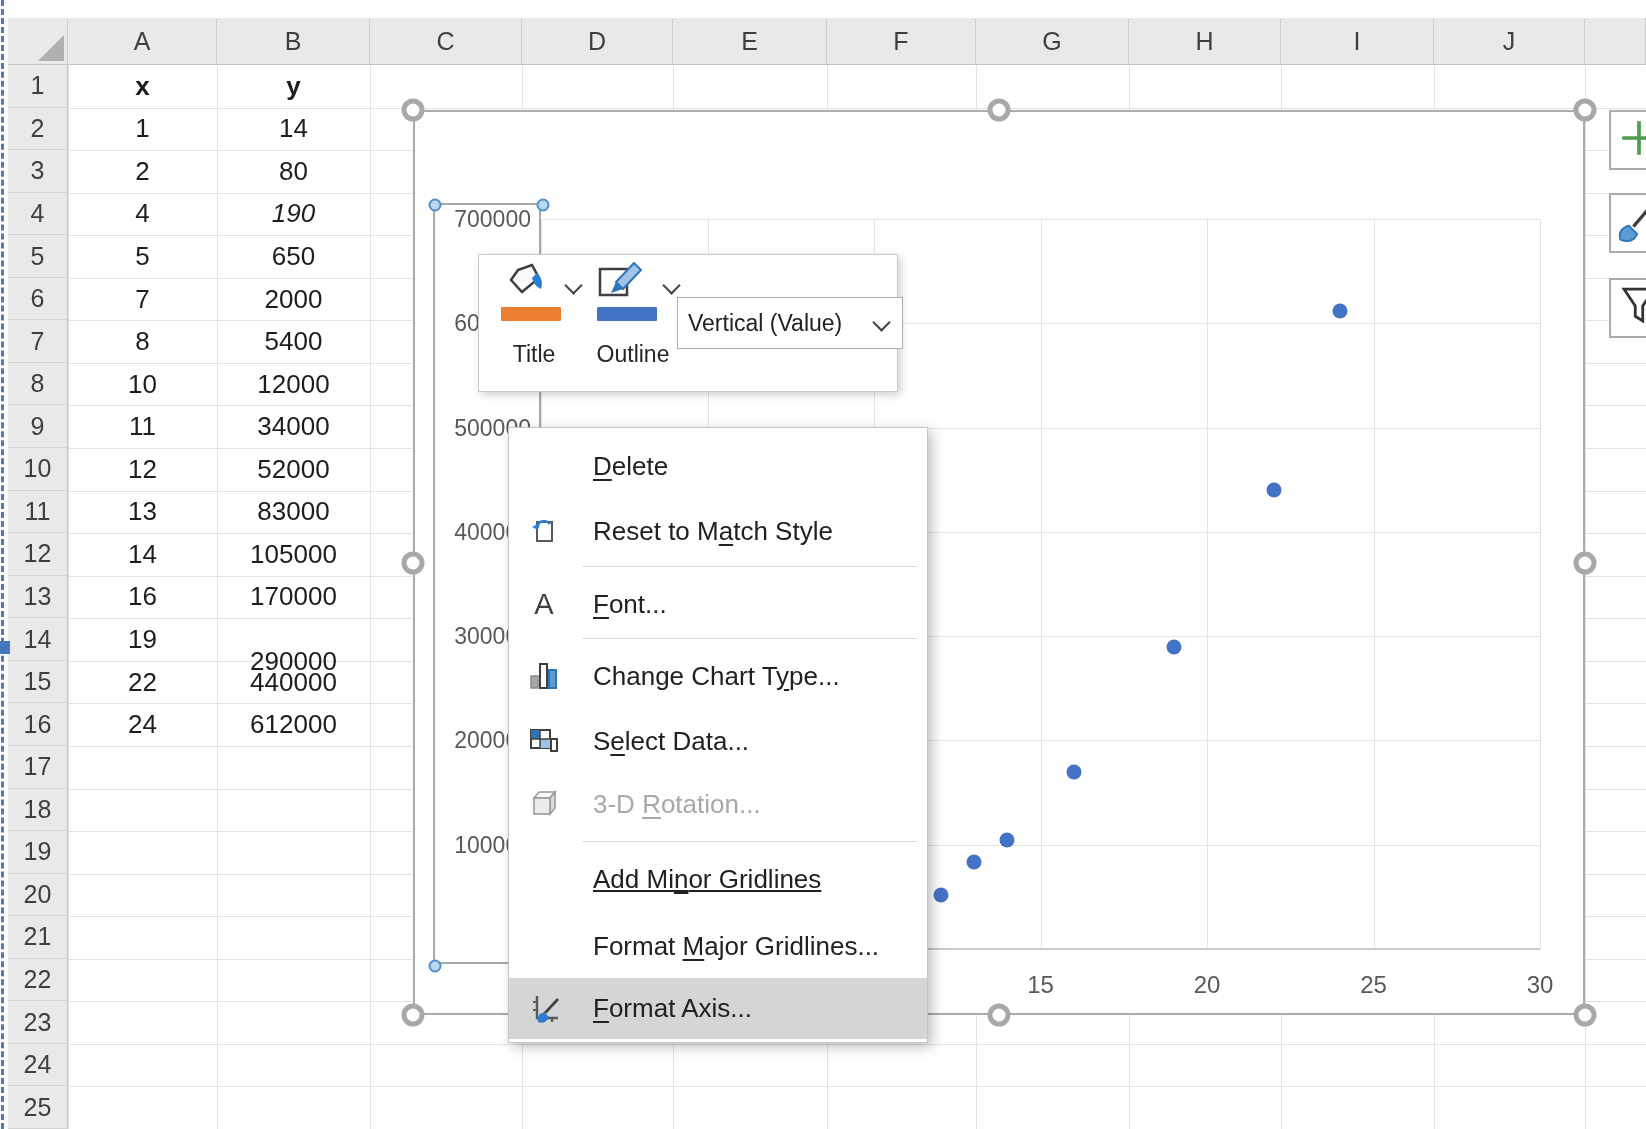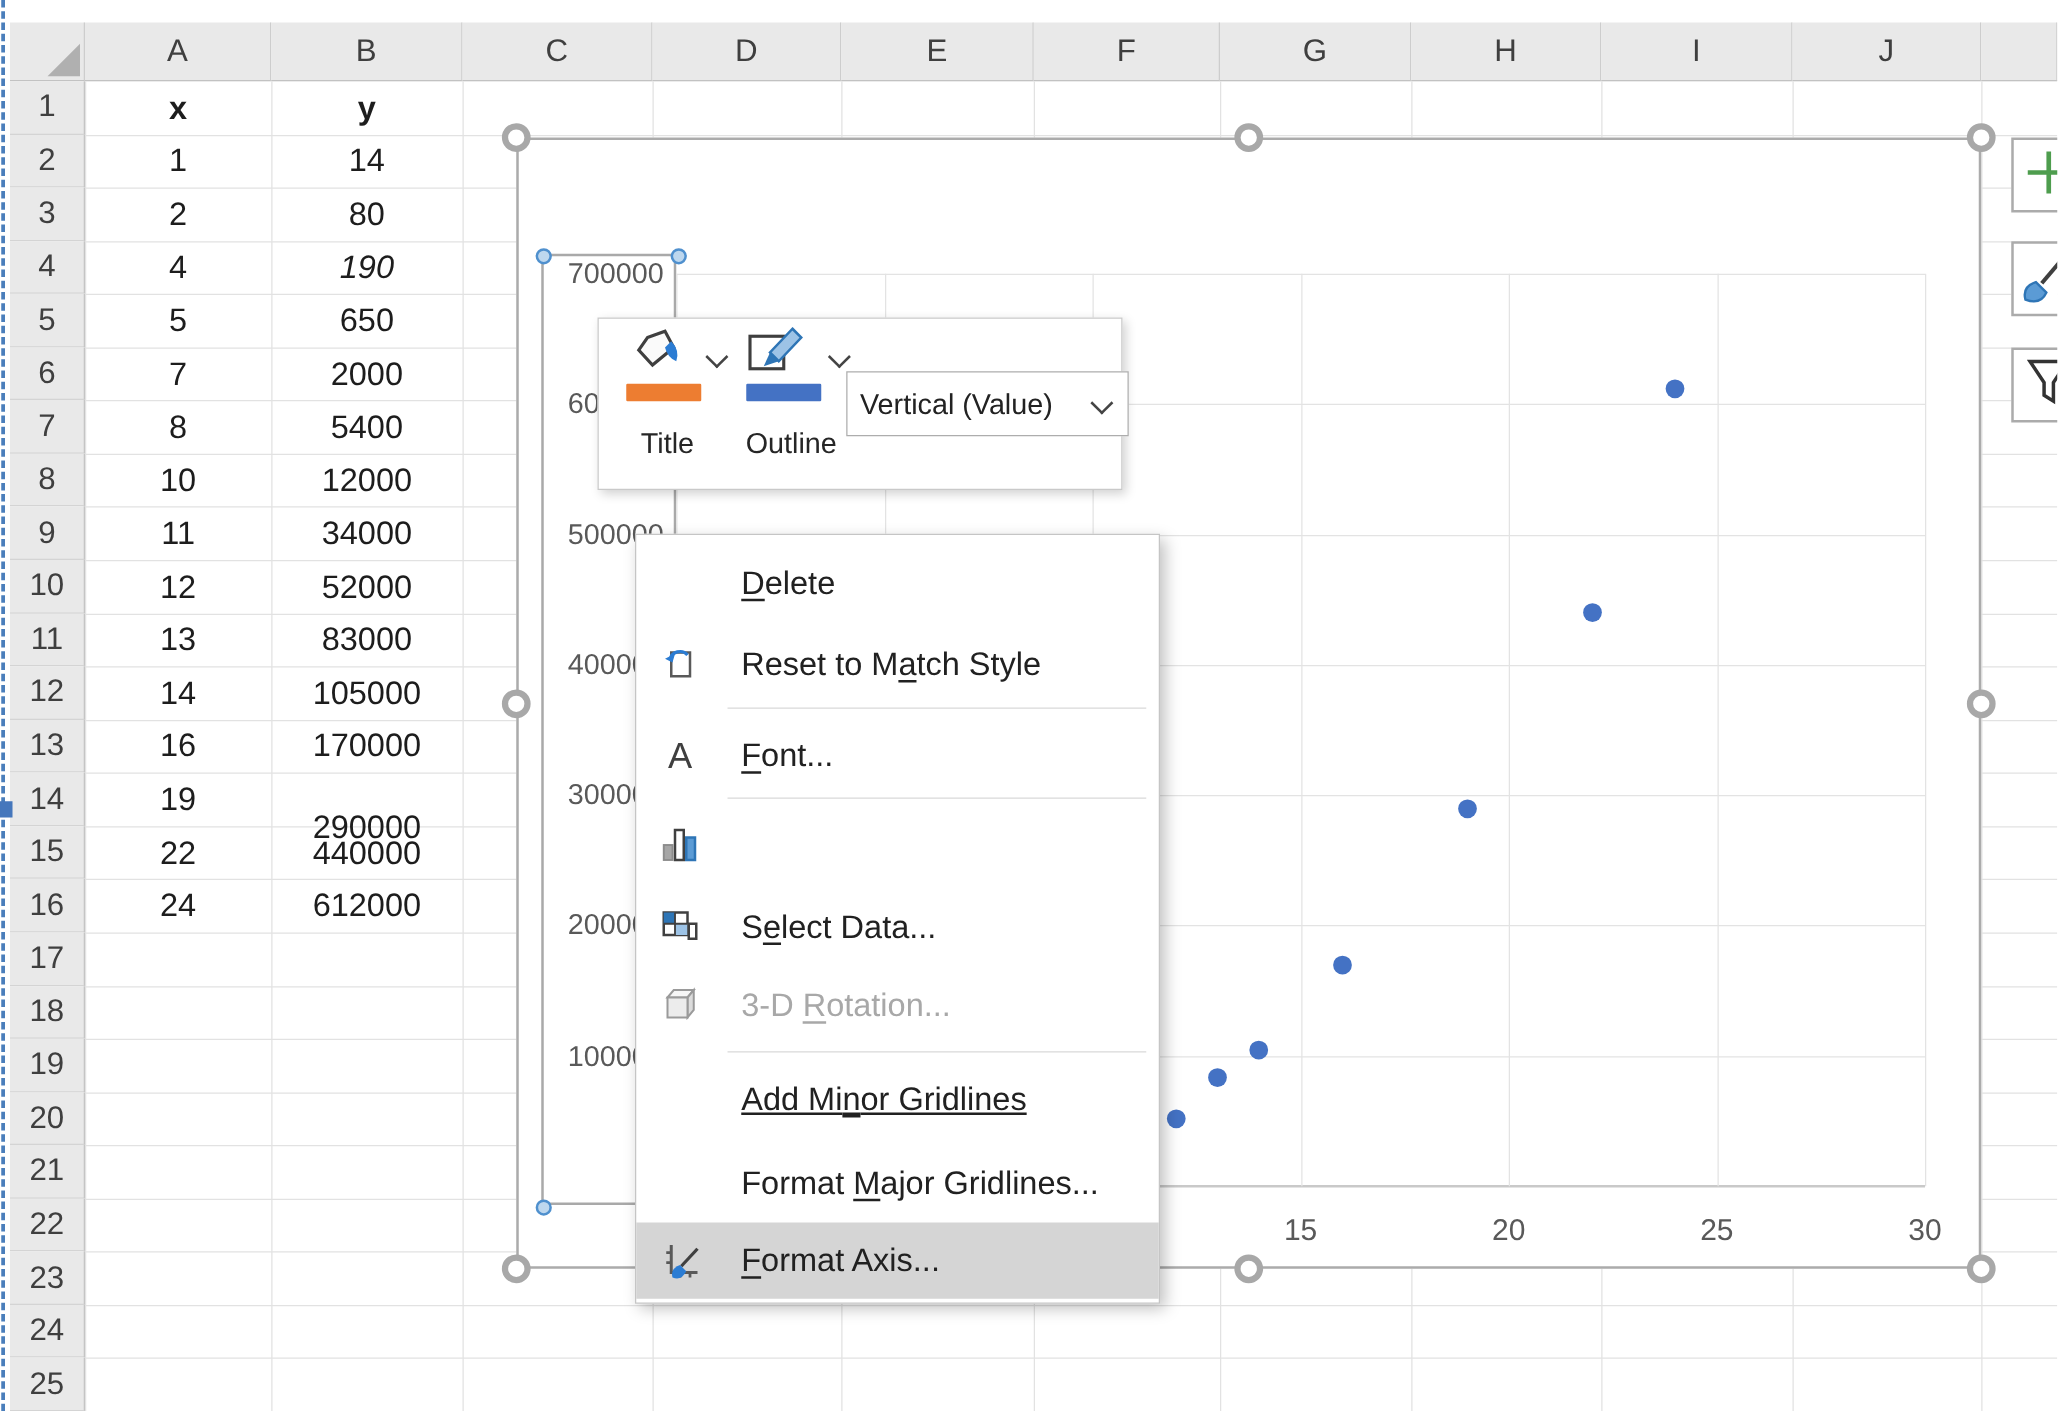--- a/index.html
+++ b/index.html
@@ -307,20 +307,21 @@
         <span class="txt"><span></span><span class="key">F</span><span>ont...</span></span>
       </div>
       <div class="mi" style="top: 217px; height: 62px;">
         <span class="ic">
           <svg width="34" height="34" viewBox="0 0 34 34">
             <rect x="4" y="17" width="7" height="12" fill="#a6a6a6" stroke="#8c8c8c" stroke-width="1.5"></rect>
             <rect x="13" y="5" width="7" height="24" fill="#ffffff" stroke="#404040" stroke-width="2"></rect>
             <rect x="22" y="11" width="7" height="18" fill="#5b9bd5" stroke="#2e75b6" stroke-width="2"></rect>
           </svg>
         </span>
+        <span class="txt"><span>Change Chart T</span><span class="key">y</span><span>pe...</span></span>
       </div>
       <div class="mi" style="top: 282px; height: 62px;">
         <span class="ic">
           <svg width="34" height="34" viewBox="0 0 34 34">
             <rect x="4" y="6" width="19" height="18" fill="#ffffff" stroke="#404040" stroke-width="2"></rect>
             <rect x="4" y="6" width="9" height="9" fill="#2e75b6"></rect>
             <rect x="13" y="15" width="10" height="9" fill="#9dc3e6"></rect>
             <path d="M4 15 H23 M13 6 V24" stroke="#404040" stroke-width="1.5"></path>
             <rect x="24" y="15" width="6" height="12" fill="#ffffff" stroke="#404040" stroke-width="2"></rect>
           </svg>

